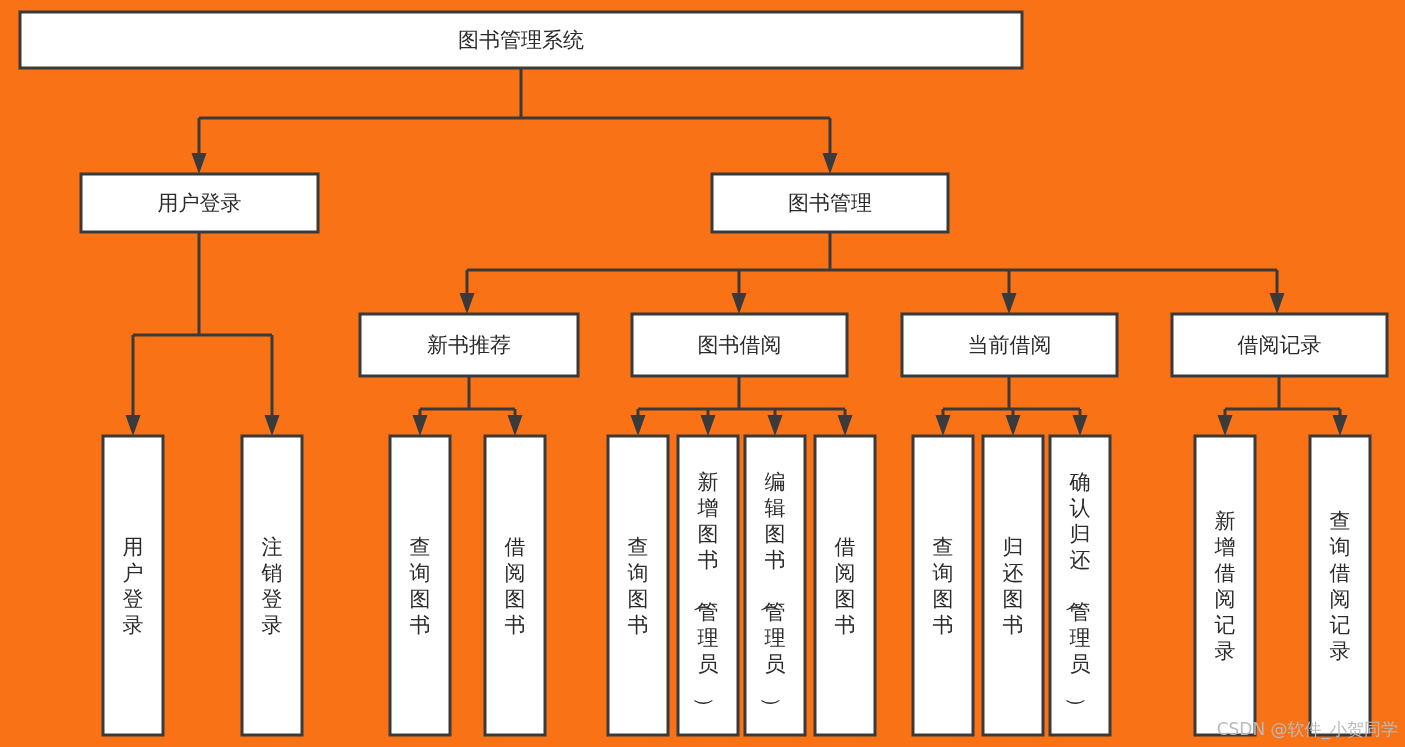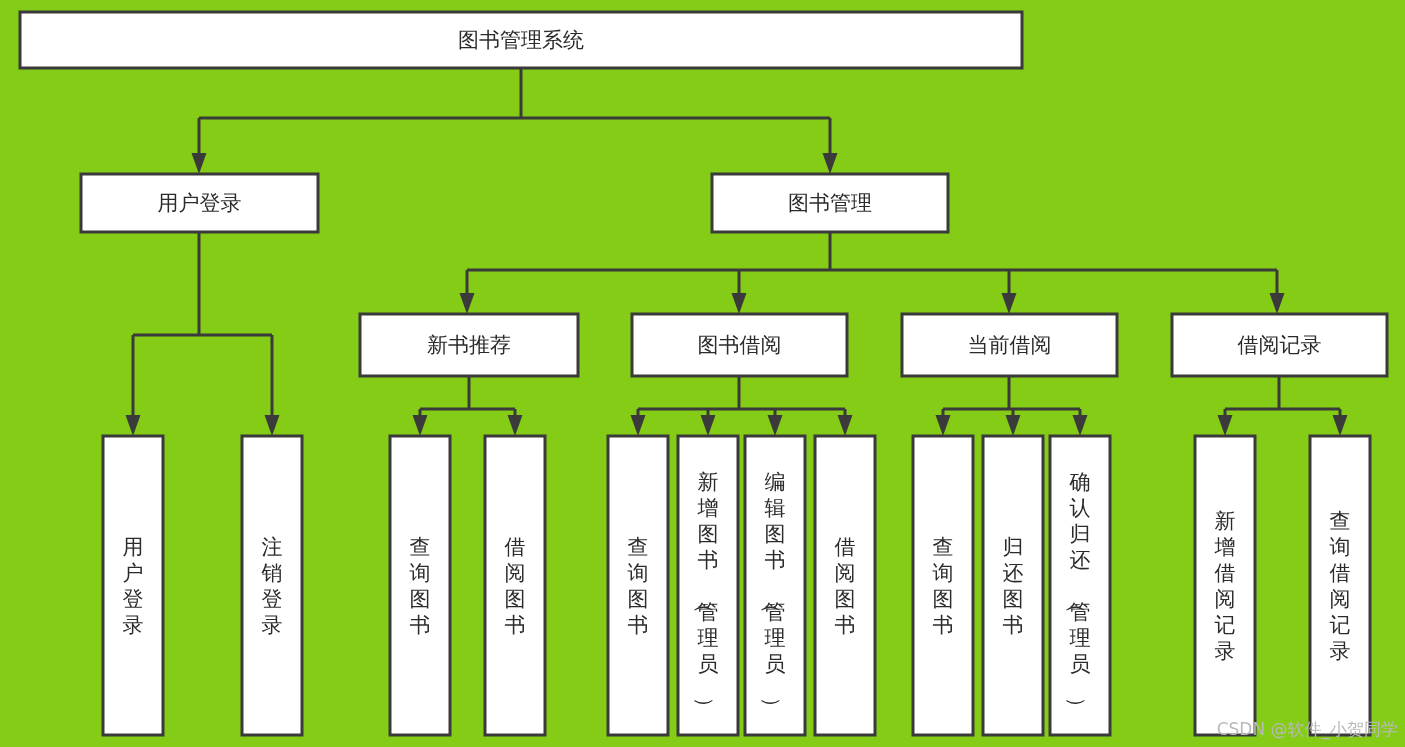--- a/index.html
+++ b/index.html
@@ -11,21 +11,21 @@
   body {
     width: 1405px;
     height: 747px;
     font-family: "DejaVu Sans", "Liberation Sans", sans-serif;
     overflow: hidden;
   }
   #diagram-root {
     position: relative;
     width: 1405px;
     height: 747px;
-    background: #84cc16;
+    background: #f97316;
   }
   svg#chart-svg {
     position: absolute;
     top: 0;
     left: 0;
     width: 1405px;
     height: 747px;
     display: block;
   }
   .node-box {

